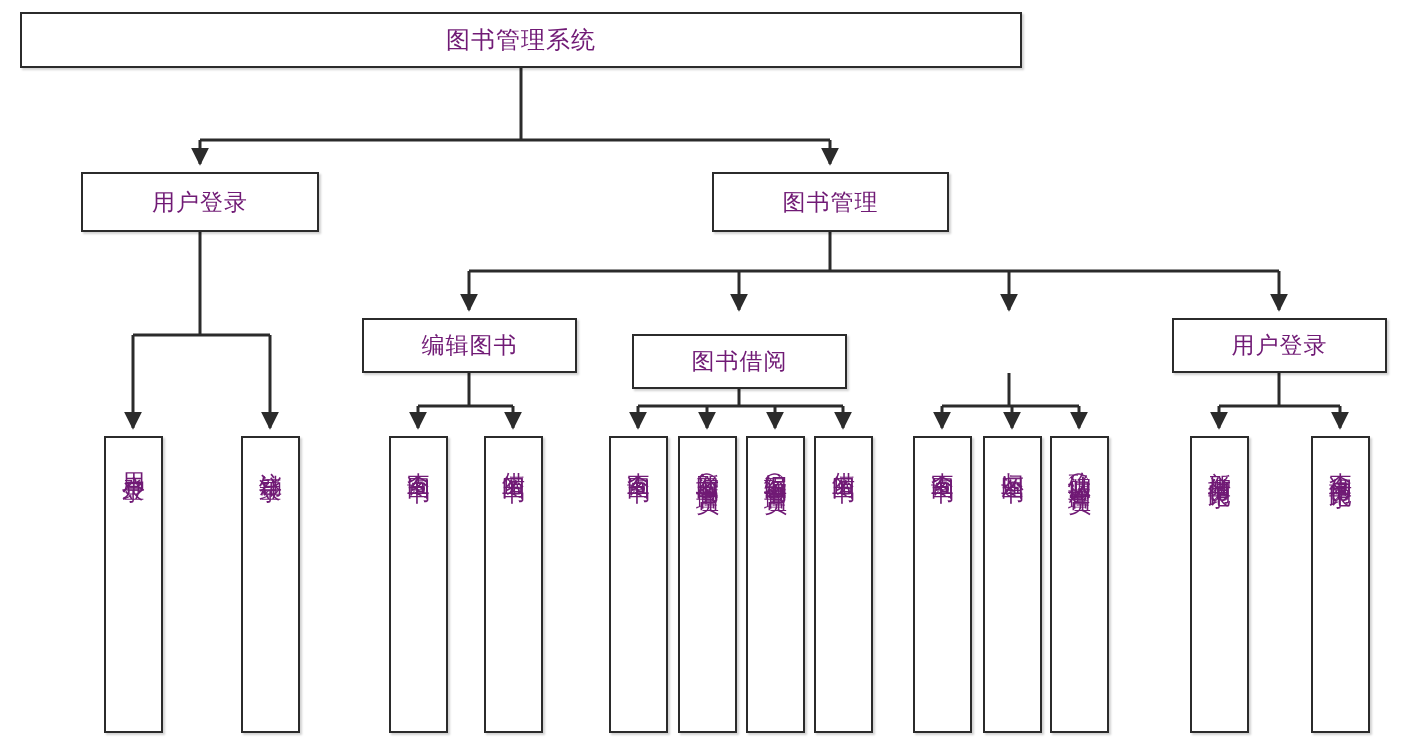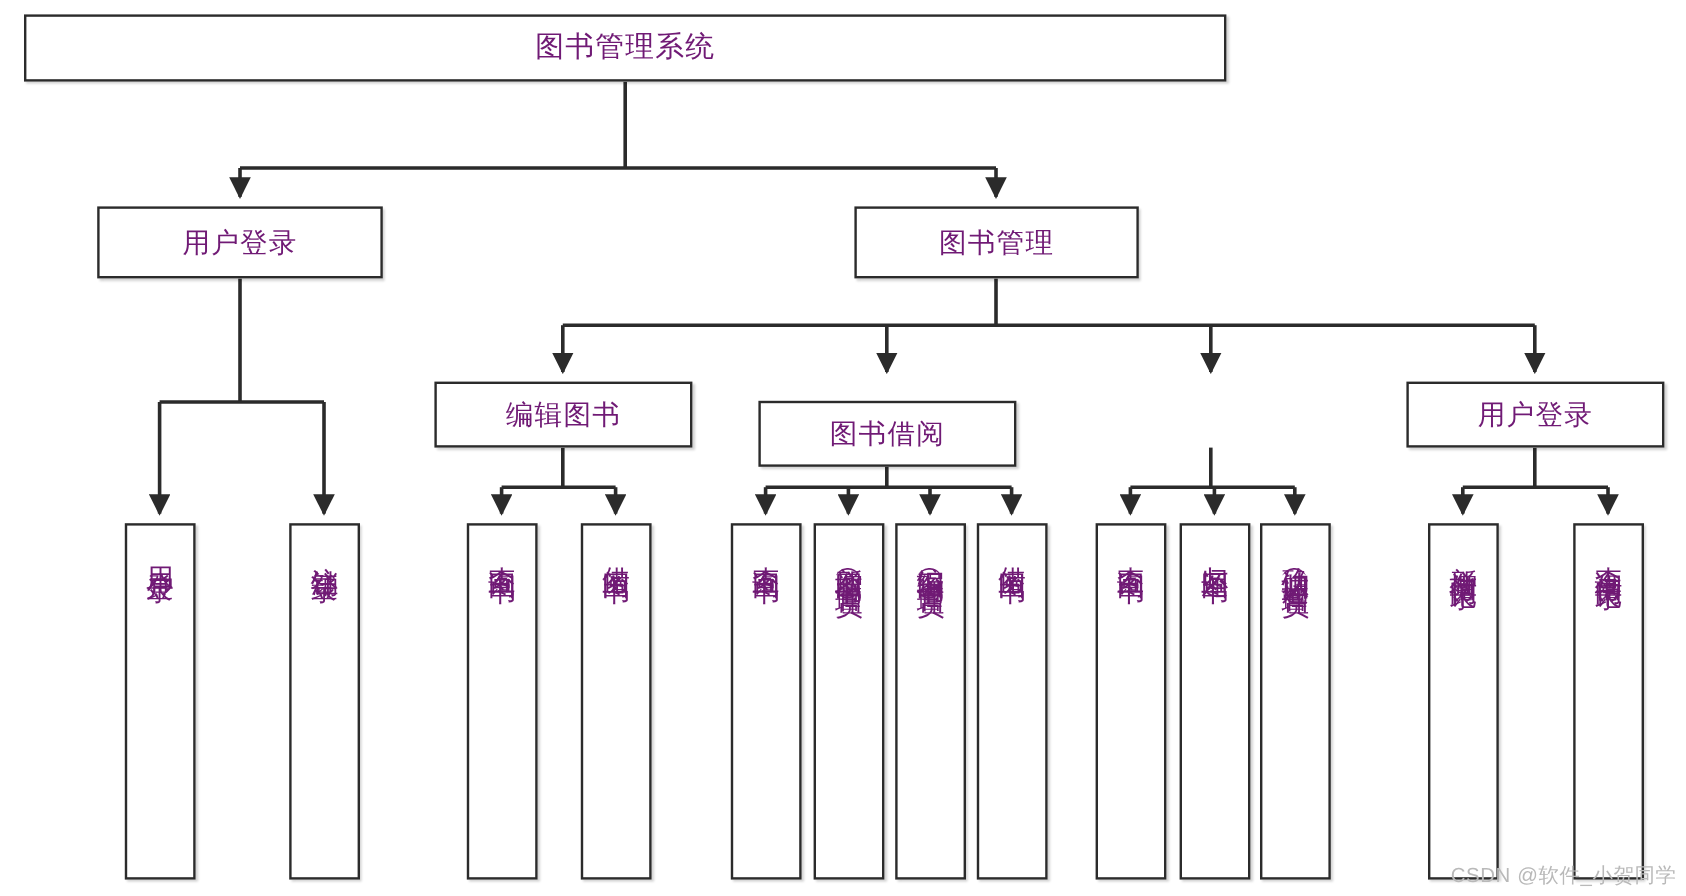--- a/index.html
+++ b/index.html
@@ -174,15 +174,14 @@
   <div class="node vertical" style="left:1050px;top:436px;width:59px;height:297px;">
     <span class="label">确认归还（管理员）</span>
   </div>
   <div class="node vertical" style="left:1190px;top:436px;width:59px;height:297px;">
     <span class="label">新增借阅记录</span>
   </div>
   <div class="node vertical" style="left:1311px;top:436px;width:59px;height:297px;">
     <span class="label">查询借阅记录</span>
   </div>
 
-  <div class="watermark">CSDN @软件_小贺同学</div>
 
 </div>
 
 </body></html>

